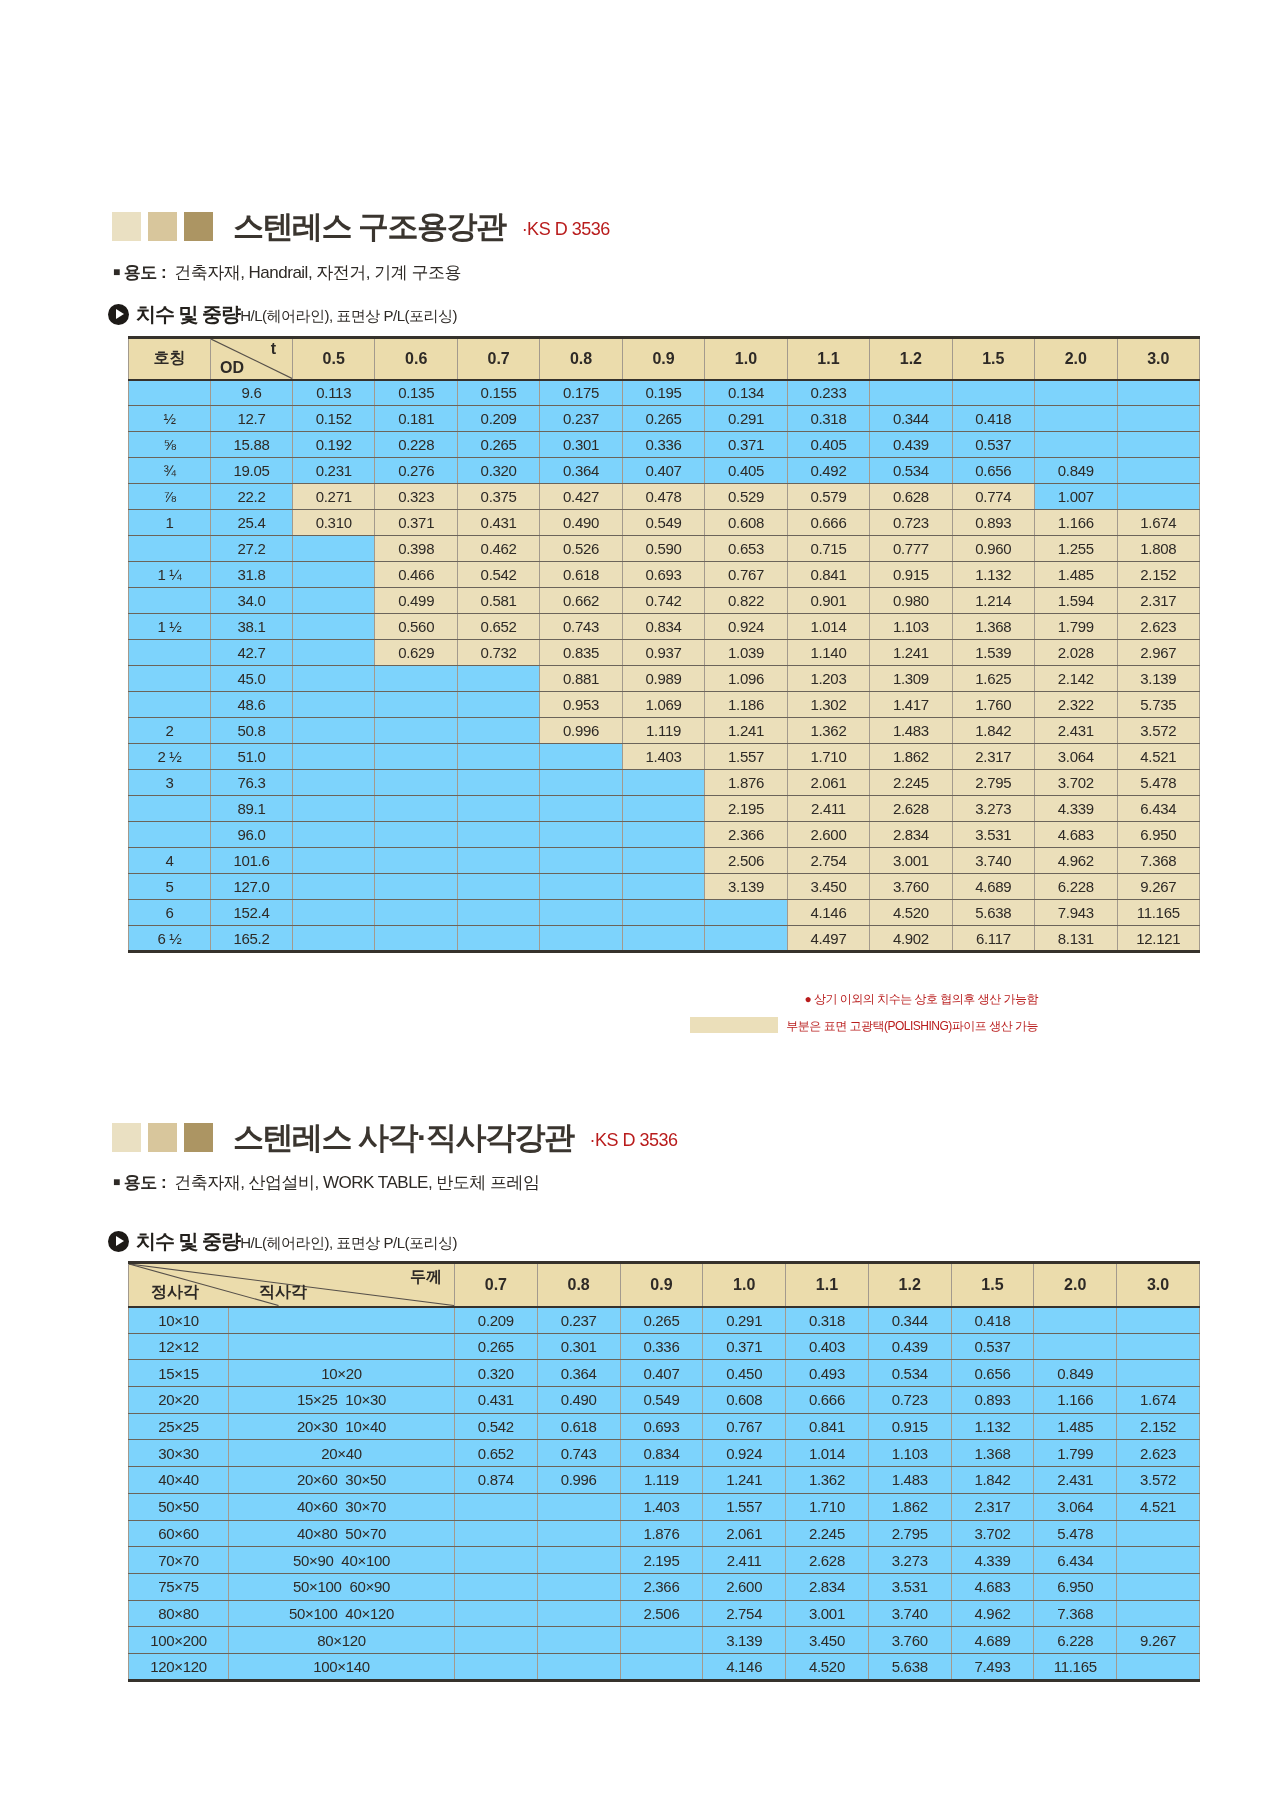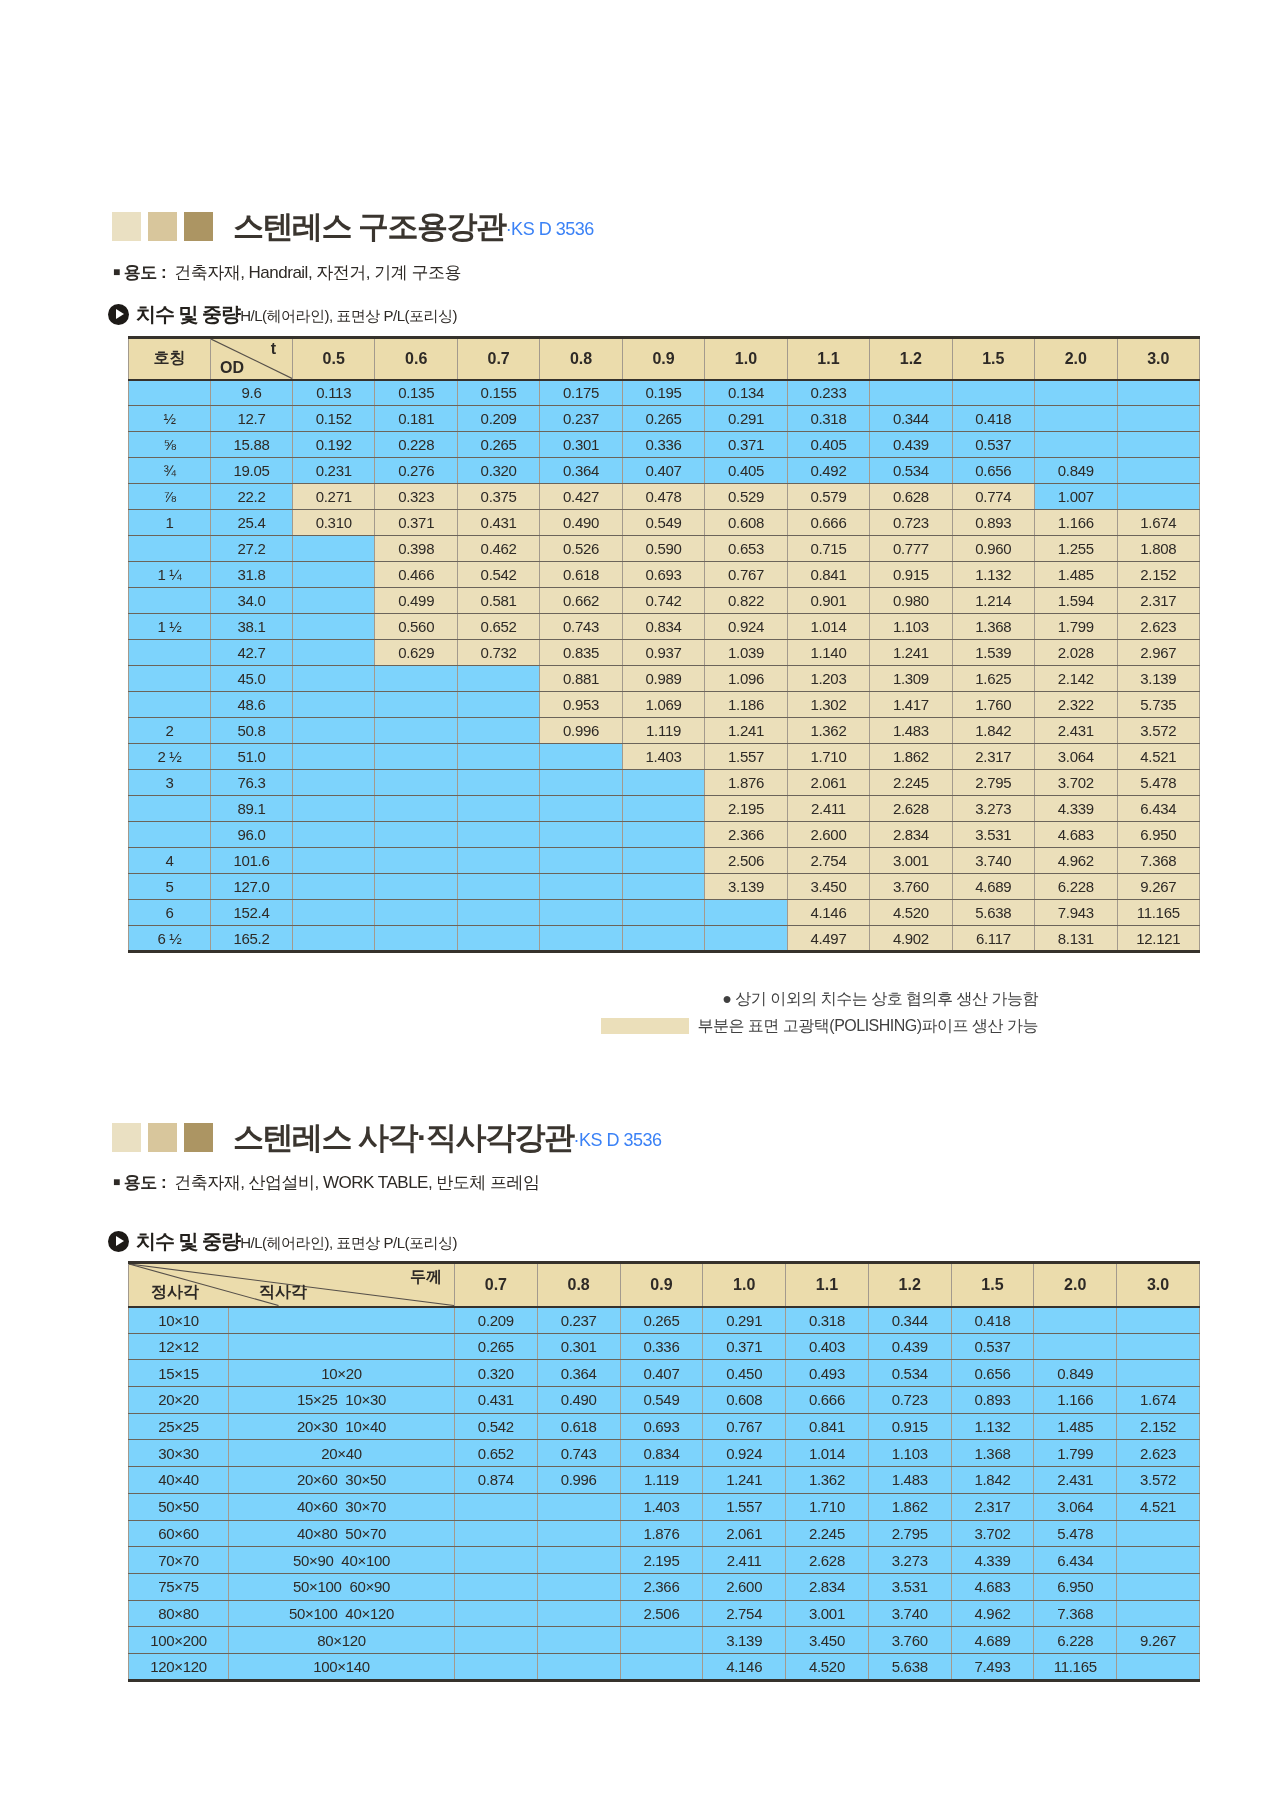--- a/index.html
+++ b/index.html
@@ -6,21 +6,21 @@
   html,body{width:1280px;background:#fff}
   body{height:1810px;position:relative;font-family:"Liberation Sans","DejaVu Sans",sans-serif;color:#2e2a26}
   .abs{position:absolute}
 
   
   .title-row{left:112px;display:flex;align-items:flex-end}
   .squares{display:flex;gap:7px;margin-right:20px;padding-bottom:1px}
   .sq{width:29px;height:29px;display:inline-block}
   .sq1{background:#EAE0C2}.sq2{background:#D8C69C}.sq3{background:#AC9563}
   .title-text{font-size:31px;font-weight:bold;color:#3A352F;letter-spacing:-1.5px;line-height:1}
-  .title-std{font-size:18px;color:#3b82f6;padding-bottom:2px;letter-spacing:-0.5px}
+  .title-std{font-size:18px;color:#b91c1c;margin-left:16px;padding-bottom:2px;letter-spacing:-0.5px}
 
   .usage{left:113px;font-size:17px;letter-spacing:-0.5px;display:flex;align-items:center}
   .usage .usq{font-size:12px;margin-right:4px;position:relative;top:-1px}
   .usage b{margin-right:8px}
 
   .heading-row{left:108px;width:1072px;display:flex;align-items:flex-end}
   .heading-left{display:flex;align-items:center;font-size:20px;font-weight:bold;letter-spacing:-1px;color:#23201c}
   .picon{width:21px;height:21px;border-radius:50%;background:#1d1a17;position:relative;margin-right:7px;flex:none}
   .picon::after{content:"";position:absolute;left:8px;top:5px;border-left:8px solid #fff;border-top:5.5px solid transparent;border-bottom:5.5px solid transparent}
   .surface-note{font-size:15px;color:#2e2a26;letter-spacing:-0.5px;padding-bottom:2px}
@@ -45,21 +45,21 @@
   .diag-cell{position:relative;padding:0}
   .diag-cell svg{position:absolute;left:0;top:0;width:100%;height:100%}
   .diag-cell svg line{stroke:#56504a;stroke-width:1.2}
   .lbl-t{position:absolute;top:1px;right:16px;font-size:16px;font-weight:bold}
   .lbl-od{position:absolute;bottom:2px;left:9px;font-size:16px;font-weight:bold}
   .lbl-sq{position:absolute;bottom:3px;left:22px;font-size:16px;font-weight:bold}
   .lbl-rect{position:absolute;bottom:3px;left:130px;font-size:16px;font-weight:bold}
   .lbl-thk{position:absolute;top:3px;right:12px;font-size:16px;font-weight:bold}
 
   
-  .notes{left:108px;width:930px;text-align:right;font-size:16px;letter-spacing:-0.5px;color:#404040}
+  .notes{left:108px;width:930px;text-align:right;font-size:12px;letter-spacing:-0.5px;color:#b91c1c}
   .note-line{margin-bottom:5px;height:22px;line-height:22px}
   .swatch{display:inline-block;width:88px;height:16px;background:#EBDFBA;vertical-align:-3px;margin-right:8px}
 </style>
 </head>
 <body>
 
 <div class="title-row abs" style="top:211px">
   <div class="squares">
     <span class="sq sq1"></span>
       <span class="sq sq2"></span>

